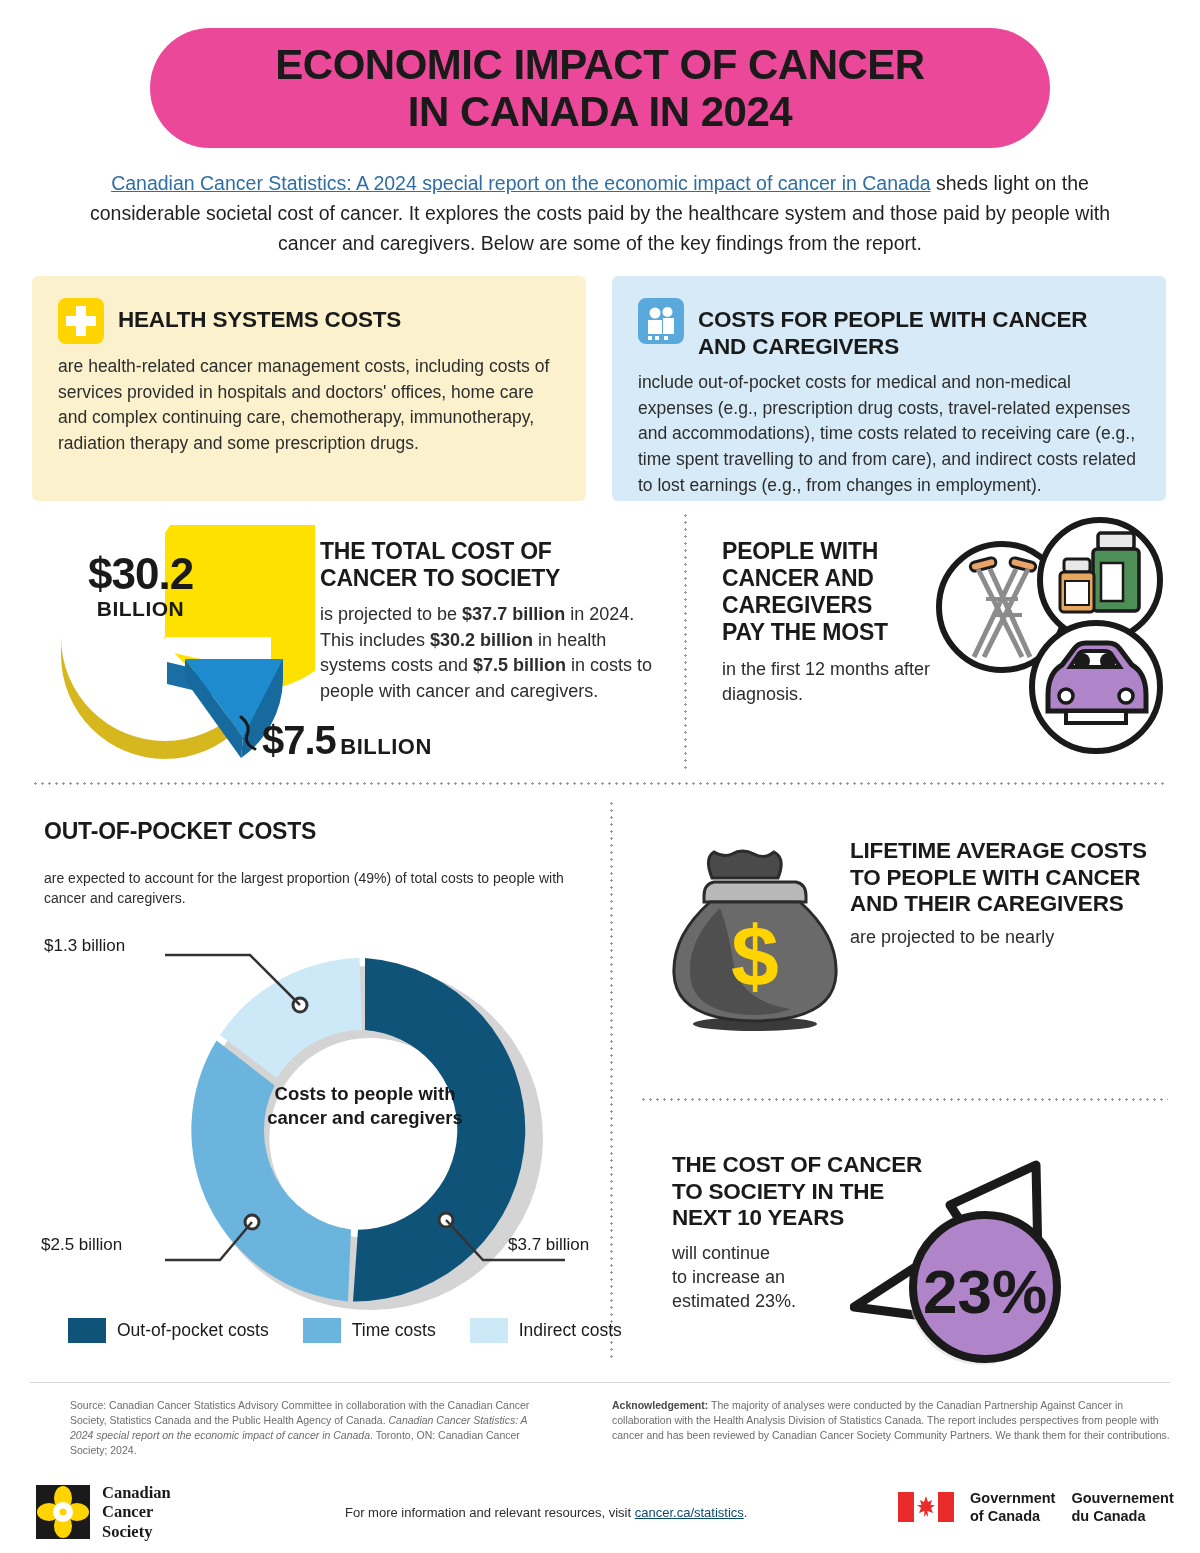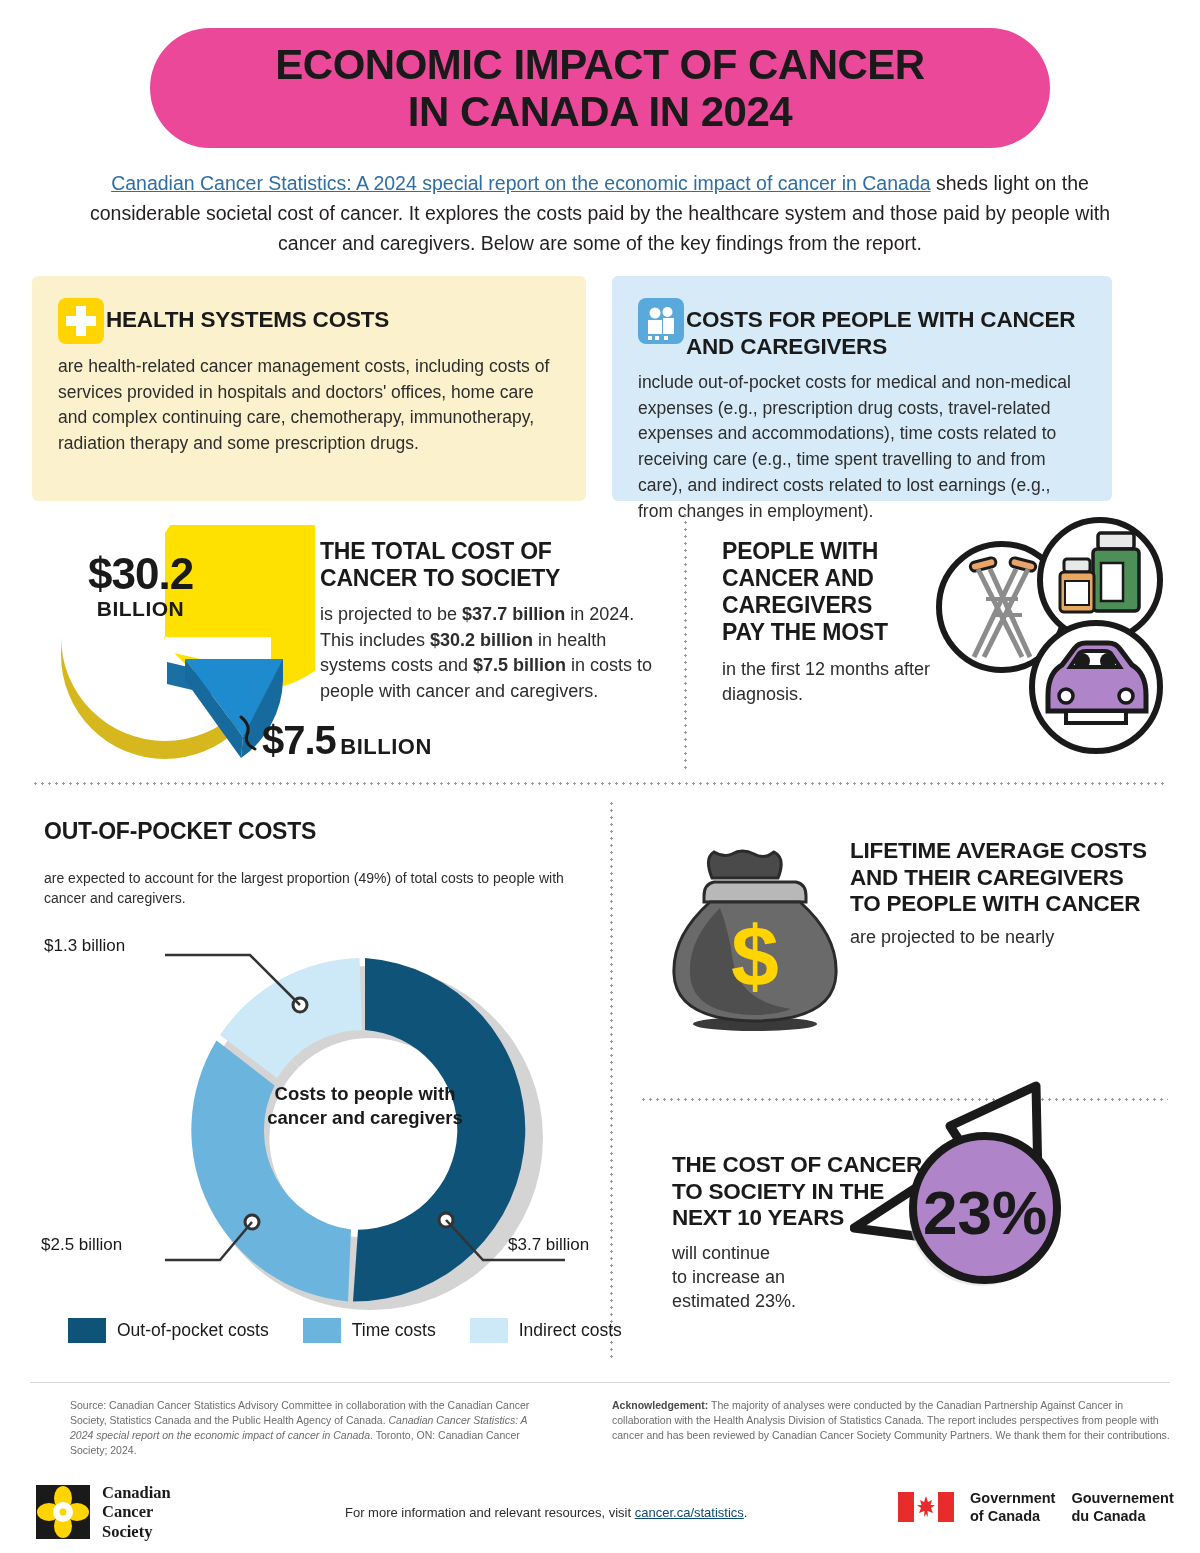--- a/index.html
+++ b/index.html
@@ -29,22 +29,22 @@
     position: absolute; left: 70px; top: 168px; width: 1060px;
     text-align: center; font-size: 19.5px; line-height: 1.55; color: #231f20;
   }
   .intro .link { color: #2f6ea5; text-decoration: underline; }
 
   
   .box {
     position: absolute; border-radius: 6px; padding: 22px 26px 20px 26px;
   }
   .box-yellow { left: 32px; top: 276px; width: 554px; height: 225px; background: #fbf2cd; }
-  .box-blue   { left: 612px; top: 276px; width: 500px; height: 225px; background: #d6ebf7; }
-  .box-head { display: flex; align-items: flex-start; gap: 2px; margin-bottom: 10px; }
+  .box-blue   { left: 612px; top: 276px; width: 554px; height: 225px; background: #d6ebf7; }
+  .box-head { display: flex; align-items: flex-start; gap: 14px; margin-bottom: 10px; }
   .box-icon { width: 46px; height: 46px; border-radius: 8px; flex: 0 0 46px; position: relative; }
   .icon-yellow { background: #ffd400; }
   .icon-blue   { background: #5aa9dd; }
   .plus-v, .plus-h { position: absolute; background: #fff; }
   .plus-v { left: 18px; top: 8px; width: 10px; height: 30px; }
   .plus-h { left: 8px; top: 18px; width: 30px; height: 10px; }
   .box-title {
     font-weight: bold; font-size: 22.5px; line-height: 1.2; letter-spacing: -0.2px;
     padding-top: 8px; color: #1a1a1a;
   }
@@ -110,21 +110,21 @@
   .bag-art { position: absolute; left: 660px; top: 838px; width: 190px; height: 200px; }
   .life-text { position: absolute; left: 850px; top: 838px; width: 320px; }
   .life-text .sec-title { font-size: 22.5px; }
   .life-text .sub { font-size: 18px; margin-top: 9px; color:#2d2d2d; }
   .life-amount { font-weight: bold; font-size: 63px; letter-spacing: -2px; line-height: 1.05; margin-top: 4px; color:#1a1a1a;}
 
   
   .next-text { position: absolute; left: 672px; top: 1152px; width: 270px; }
   .next-text .sec-title { font-size: 22.5px; }
   .next-text .sub { font-size: 18px; margin-top: 9px; line-height:1.35; color:#2d2d2d; }
-  .next-art { position: absolute; left: 850px; top: 1062px; width: 280px; height: 230px; }
+  .next-art { position: absolute; left: 850px; top: 1141px; width: 280px; height: 230px; }
 
   
   .footer-rule { position: absolute; left: 30px; top: 1382px; width: 1140px; height: 1px; background: #d8d8d8; }
   .src  { position: absolute; left: 70px; top: 1398px; width: 480px; font-size: 10.5px; line-height: 1.42; color: #6d6d6d; }
   .src i { font-style: italic; }
   .ack  { position: absolute; left: 612px; top: 1398px; width: 560px; font-size: 10.5px; line-height: 1.42; color: #6d6d6d; }
   .ack b { color: #4a4a4a; font-weight: bold; }
 
   .ccs-logo { position: absolute; left: 36px; top: 1483px; display: flex; align-items: center; gap: 12px; }
   .ccs-mark { width: 54px; height: 54px; background: #1a1a1a; position: relative; }
@@ -330,22 +330,22 @@
       <ellipse cx="95" cy="186" rx="62" ry="7" fill="#3a3a3a"></ellipse>
       <path d="M52,40 q-8,-20 2,-26 q10,6 18,2 q10,-6 22,0 q10,6 20,-2 q12,6 4,26 Z" fill="#4a4a4a" stroke="#2b2b2b" stroke-width="3"></path>
       <path d="M44,58 q0,-12 10,-14 l82,0 q10,2 10,14 l0,6 -102,0 Z" fill="#b8b8b8" stroke="#2b2b2b" stroke-width="3"></path>
       <path d="M50,64 q-38,34 -36,72 q2,46 81,47 q79,-1 81,-47 q2,-38 -36,-72 Z" fill="#6a6a6a" stroke="#2b2b2b" stroke-width="3"></path>
       <path d="M60,70 q-32,32 -30,66 q2,40 65,41 q20,0 36,-6 q-52,-8 -58,-48 q-5,-33 -13,-53 Z" fill="#4f4f4f"></path>
       <text x="95" y="148" font-family="Liberation Sans, sans-serif" font-size="86" font-weight="bold" fill="#ffd400" text-anchor="middle">$</text>
     </svg>
   </div>
   <div class="life-text">
     <div class="sec-title">LIFETIME AVERAGE COSTS</div>
+    <div class="sec-title">TO PEOPLE WITH CANCER</div>
     <div class="sec-title">AND THEIR CAREGIVERS</div>
-    <div class="sec-title">TO PEOPLE WITH CANCER</div>
     <div class="sub">are projected to be nearly</div>
   </div>
 
   <div class="next-text">
     <div class="sec-title">THE COST OF CANCER</div>
     <div class="sec-title">TO SOCIETY IN THE</div>
     <div class="sec-title">NEXT 10 YEARS</div>
     <div class="sub">
       <div>will continue</div>
       <div>to increase an</div>

